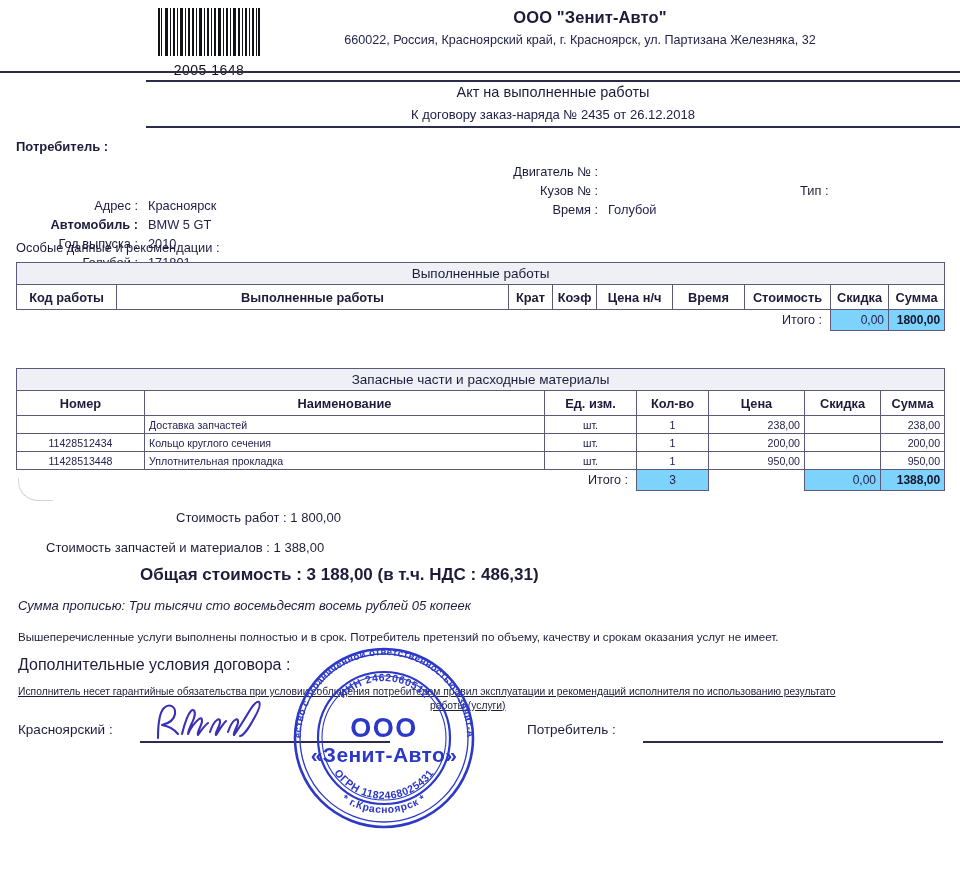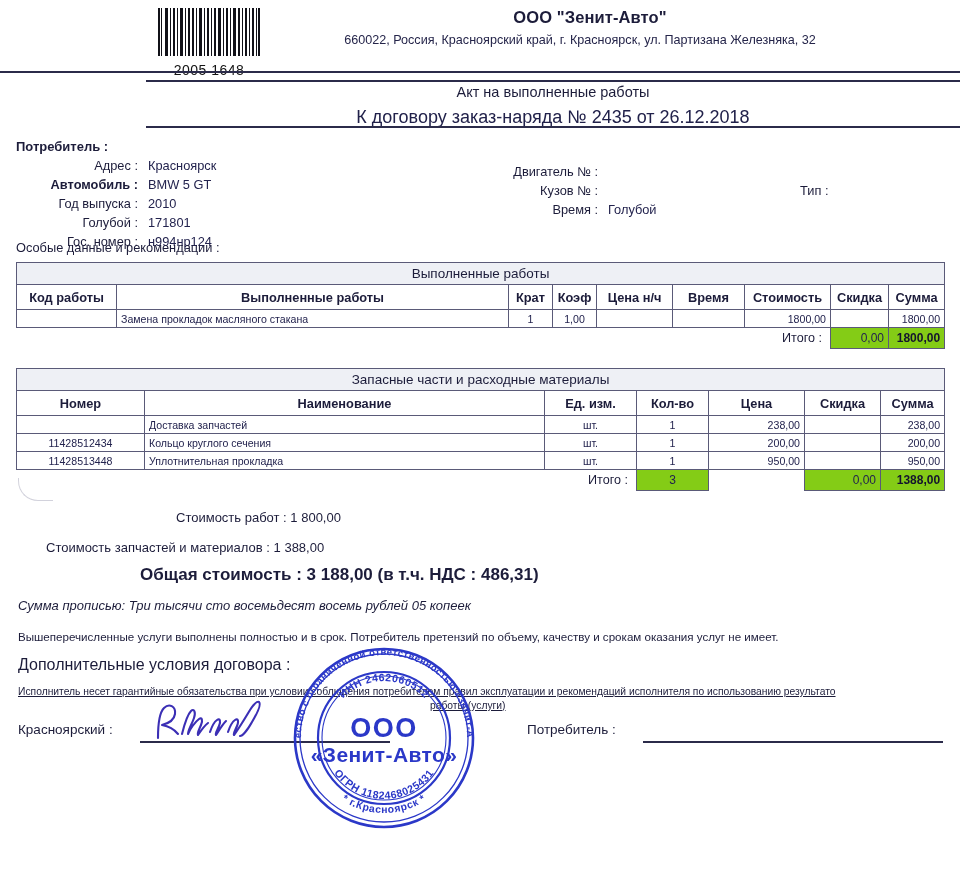--- a/index.html
+++ b/index.html
@@ -81,21 +81,21 @@
     text-align: center;
     font-size: 14.5px;
     font-weight: normal;
     color: #1c1c3a;
   }
   .doc-subtitle {
     position: absolute;
     left: 146px; top: 107px;
     width: 814px;
     text-align: center;
-    font-size: 18px;
+    font-size: 13px;
     color: #21214a;
   }
 
   
   .info-left  { position: absolute; left: 16px;  top: 139px; width: 440px; }
   .info-right { position: absolute; left: 470px; top: 164px; width: 340px; }
 
   .info-row {
     display: flex;
     align-items: baseline;
@@ -107,21 +107,21 @@
     text-align: right;
     padding-right: 10px;
     color: #1c1c3a;
     white-space: nowrap;
   }
   .info-row .lbl.bold { font-weight: bold; }
   .info-row .val {
     color: #23234e;
     white-space: nowrap;
   }
-  .info-left .info-row .lbl  { width: 122px; }
+  .info-left .info-row .lbl  { width: 122px; margin-top: 40px; }
   .info-right .info-row .lbl { width: 128px; }
 
   .info-row-consumer {
     position: absolute;
     left: 16px; top: 139px;
     font-size: 13px;
     font-weight: bold;
     color: #1c1c3a;
   }
   .info-special {
@@ -174,21 +174,21 @@
     font-size: 10.6px;
   }
   .r { text-align: right; }
   .c { text-align: center; }
   .l { text-align: left; }
   .no-border { border: none !important; }
   .tot-cell {
     height: 20px;
     text-align: right;
     font-size: 12px;
-    background: #84cc16;
+    background: #7dd3fc;
   }
   .tot-cell.bold { font-weight: bold; color: #14142e; }
   .tot-cell.qty  { text-align: center; }
 
   #works-table { left: 16px; top: 262px; width: 928px; }
   #parts-table { left: 16px; top: 368px; width: 928px; }
 
   
   .sum-line {
     position: absolute;
@@ -378,31 +378,20 @@
         <td>Код работы</td>
         <td>Выполненные работы</td>
         <td>Крат</td>
         <td>Коэф</td>
         <td>Цена н/ч</td>
         <td>Время</td>
         <td>Стоимость</td>
         <td>Скидка</td>
         <td>Сумма</td>
       </tr>
-      <tr class="tbl-body">
-        <td class="c"></td>
-        <td class="l">Замена прокладок масляного стакана</td>
-        <td class="c">1</td>
-        <td class="c">1,00</td>
-        <td class="r"></td>
-        <td class="r"></td>
-        <td class="r">1800,00</td>
-        <td class="r"></td>
-        <td class="r">1800,00</td>
-      </tr>
       <tr>
         <td class="no-border" colspan="7" style="text-align:right;font-size:12.6px;color:#1c1c3a;padding-right:8px;height:20px;">Итого :</td>
         <td class="tot-cell">0,00</td>
         <td class="tot-cell bold">1800,00</td>
       </tr>
     </tbody>
   </table>
 
   <table class="doc-table" id="parts-table">
     <colgroup>

